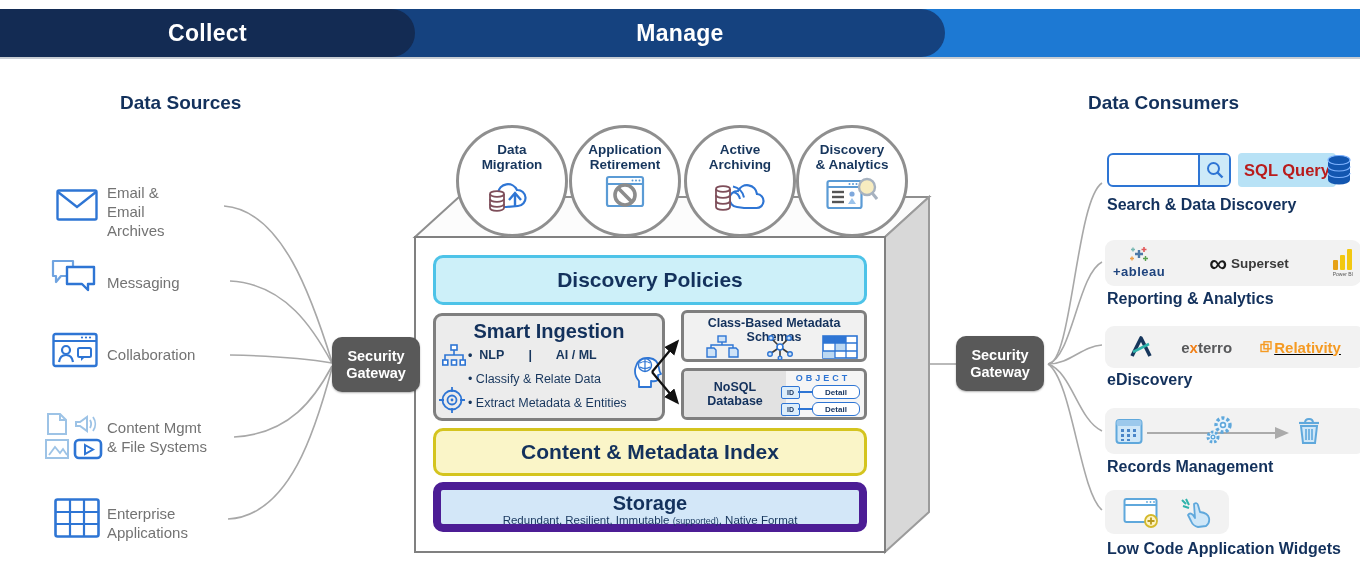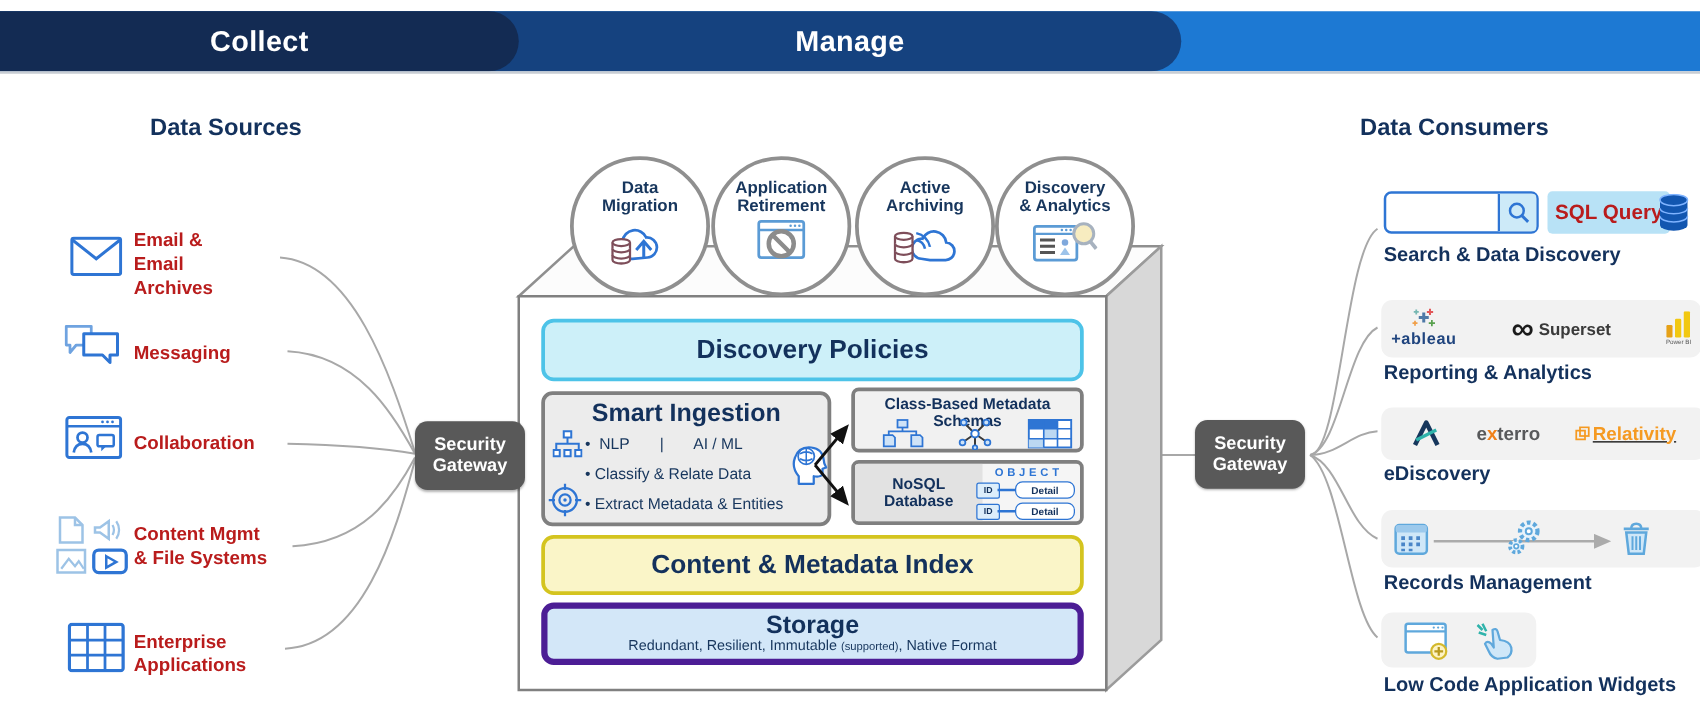--- a/index.html
+++ b/index.html
@@ -1,27 +1,27 @@
 <!DOCTYPE html>
 <html><head>
 <meta charset="utf-8">
 <style>
   html,body{margin:0;padding:0;}
   body{font-family:"Liberation Sans",sans-serif;background:#fff;}
   #canvas{position:relative;width:1360px;height:576px;background:#fff;overflow:hidden;}
   .abs{position:absolute;}
   .ml{white-space:pre-line;}
-  .pre{white-space:pre;}
+  .pre{white-space:pre;font-weight:bold;}
   
   .pill{position:absolute;top:9px;height:48px;border-radius:0 26px 26px 0;}
   .pill-label{position:absolute;top:9px;height:48px;line-height:48px;text-align:center;
     color:#fff;font-weight:bold;font-size:23px;letter-spacing:.3px;}
   
   .hdg{font-weight:bold;font-size:19px;color:#13315c;}
-  .srclbl{font-weight:bold;font-size:15px;line-height:1.25;color:#b91c1c;}
+  .srclbl{font-weight:normal;font-size:15px;line-height:1.25;color:#737373;}
   .gateway{position:absolute;width:88px;height:55px;background:#595959;border-radius:10px;
     color:#fff;font-weight:bold;font-size:14.5px;line-height:1.15;display:flex;align-items:center;
     justify-content:center;text-align:center;z-index:6;box-shadow:0 1px 2px rgba(0,0,0,.3);}
   
   .bubble{position:absolute;top:125px;width:112px;height:112px;border:3px solid #8f8f8f;border-radius:50%;
     background:#fff;z-index:2;display:flex;flex-direction:column;align-items:center;box-sizing:border-box;}
   .bubble .blabel{margin-top:14px;font-weight:bold;font-size:13.5px;line-height:1.12;color:#17365d;text-align:center;}
   .bubble .bicon{margin-top:2px;}
   
   .mbox{position:absolute;box-sizing:border-box;z-index:3;}
@@ -37,21 +37,21 @@
     justify-content:center;text-align:center;font-weight:bold;font-size:12.5px;color:#13315c;}
   .nosql .obj{position:absolute;left:96px;top:2px;width:86px;text-align:center;font-weight:bold;font-size:9px;
     letter-spacing:3px;color:#2e75d4;}
   .idchip{position:absolute;width:17px;height:11px;border:1.5px solid #2e75d4;background:#ddeefb;border-radius:2px;
     font-size:7px;font-weight:bold;color:#13315c;display:flex;align-items:center;justify-content:center;}
   .detailchip{position:absolute;width:46px;height:12px;border:1.5px solid #2e75d4;background:#fff;border-radius:6px;
     font-size:8px;font-weight:bold;color:#13315c;display:flex;align-items:center;justify-content:center;}
   .rowline{position:absolute;height:2px;background:#2e75d4;}
   .indexbox{left:433px;top:428px;width:434px;height:48px;background:#faf5c8;border:3px solid #d4c41f;border-radius:10px;
     display:flex;align-items:center;justify-content:center;font-weight:bold;font-size:21px;color:#13315c;}
-  .storage{left:433px;top:482px;width:434px;height:50px;background:#d3e7f8;border:5px solid #4c1d95;border-radius:10px;text-align:center;}
+  .storage{left:433px;top:482px;width:434px;height:50px;background:#d3e7f8;border:8px solid #4c1d95;border-radius:10px;text-align:center;}
   .storage .t{font-weight:bold;font-size:20px;color:#13315c;margin-top:2px;}
   .storage .s{font-size:11.5px;color:#17365d;margin-top:-1px;}
   .storage .s .small{font-size:9px;}
   
   .chip{position:absolute;background:#f2f2f2;border-radius:9px;display:flex;align-items:center;z-index:3;}
   .conlbl{position:absolute;font-weight:bold;font-size:16px;color:#13315c;z-index:3;}
   .searchbox{position:absolute;left:1107px;top:153px;width:124px;height:34px;border:2.5px solid #2e75d4;border-radius:6px;
     background:#fff;box-sizing:border-box;z-index:3;}
   .searchbox .magseg{position:absolute;right:0;top:0;bottom:0;width:29px;background:#cdeaf8;
     border-left:2.5px solid #2e75d4;border-radius:0 3px 3px 0;display:flex;align-items:center;justify-content:center;}

